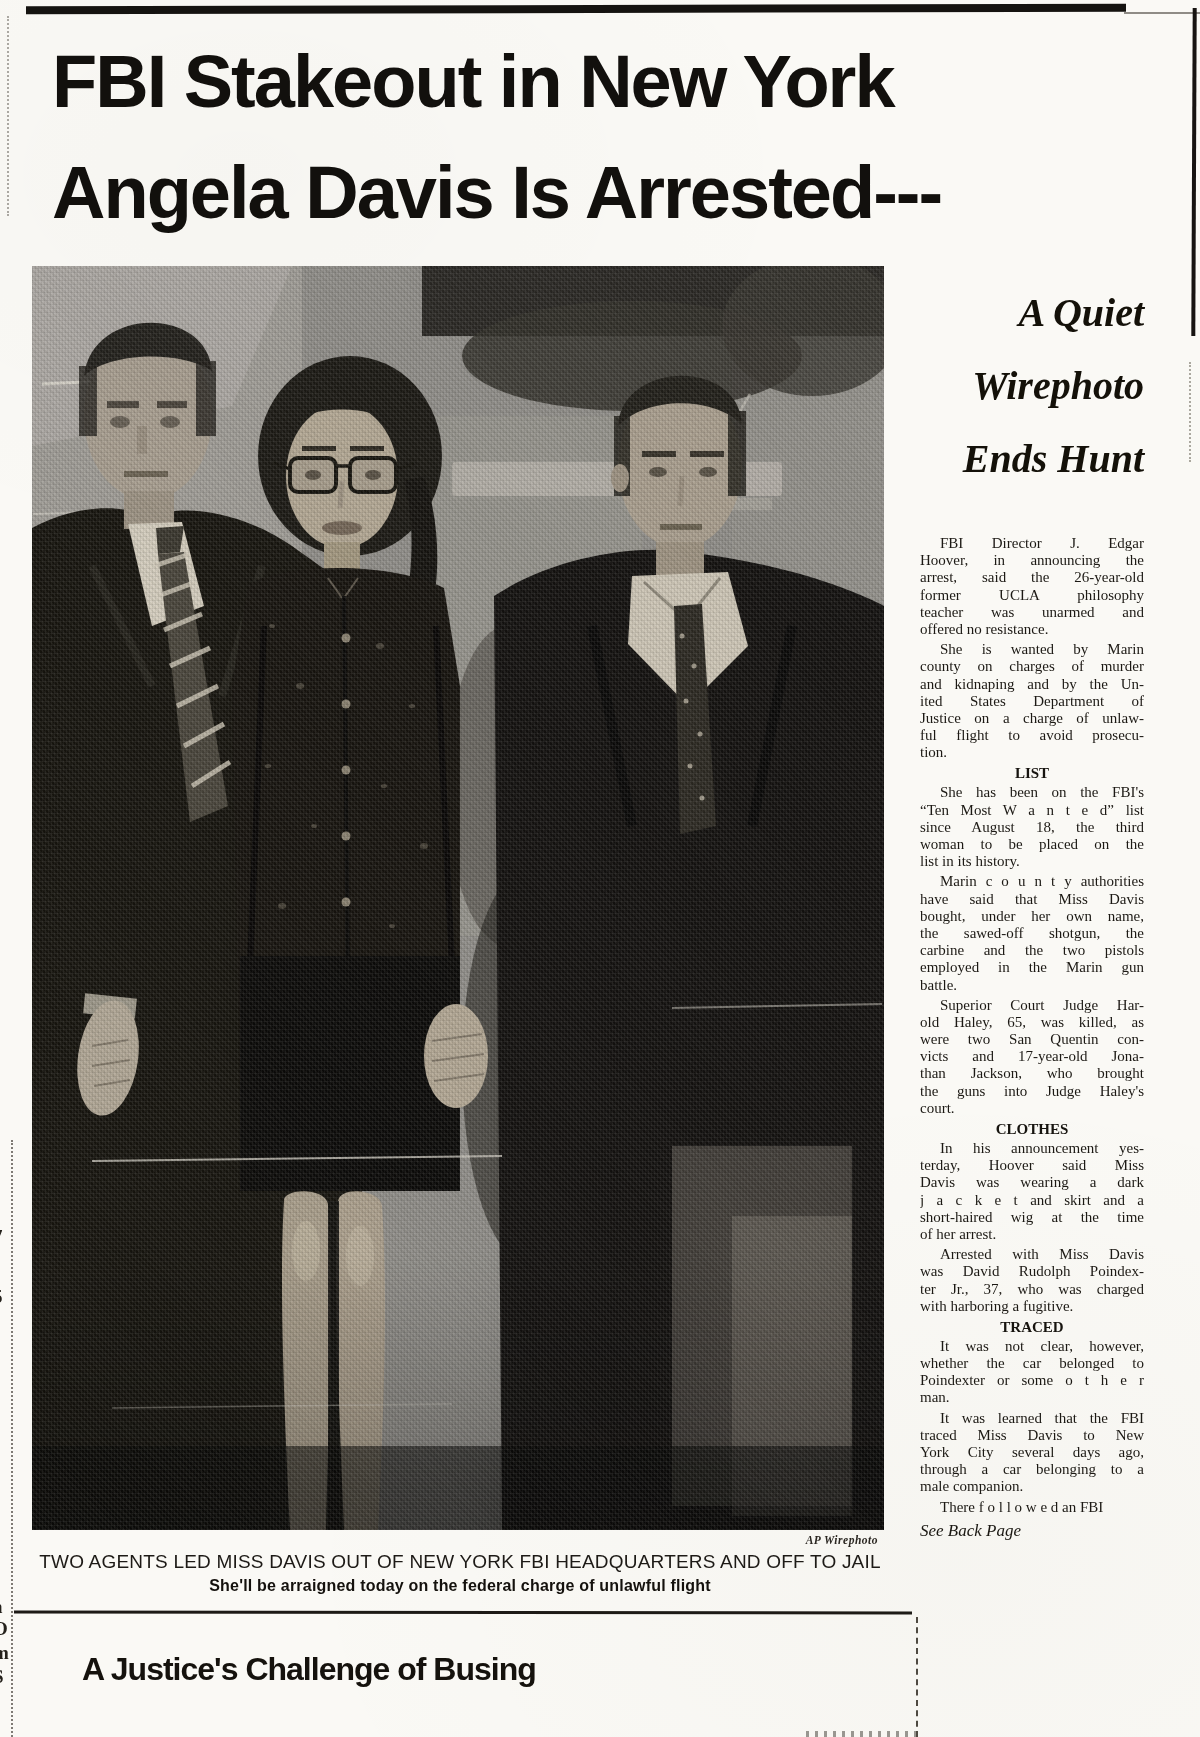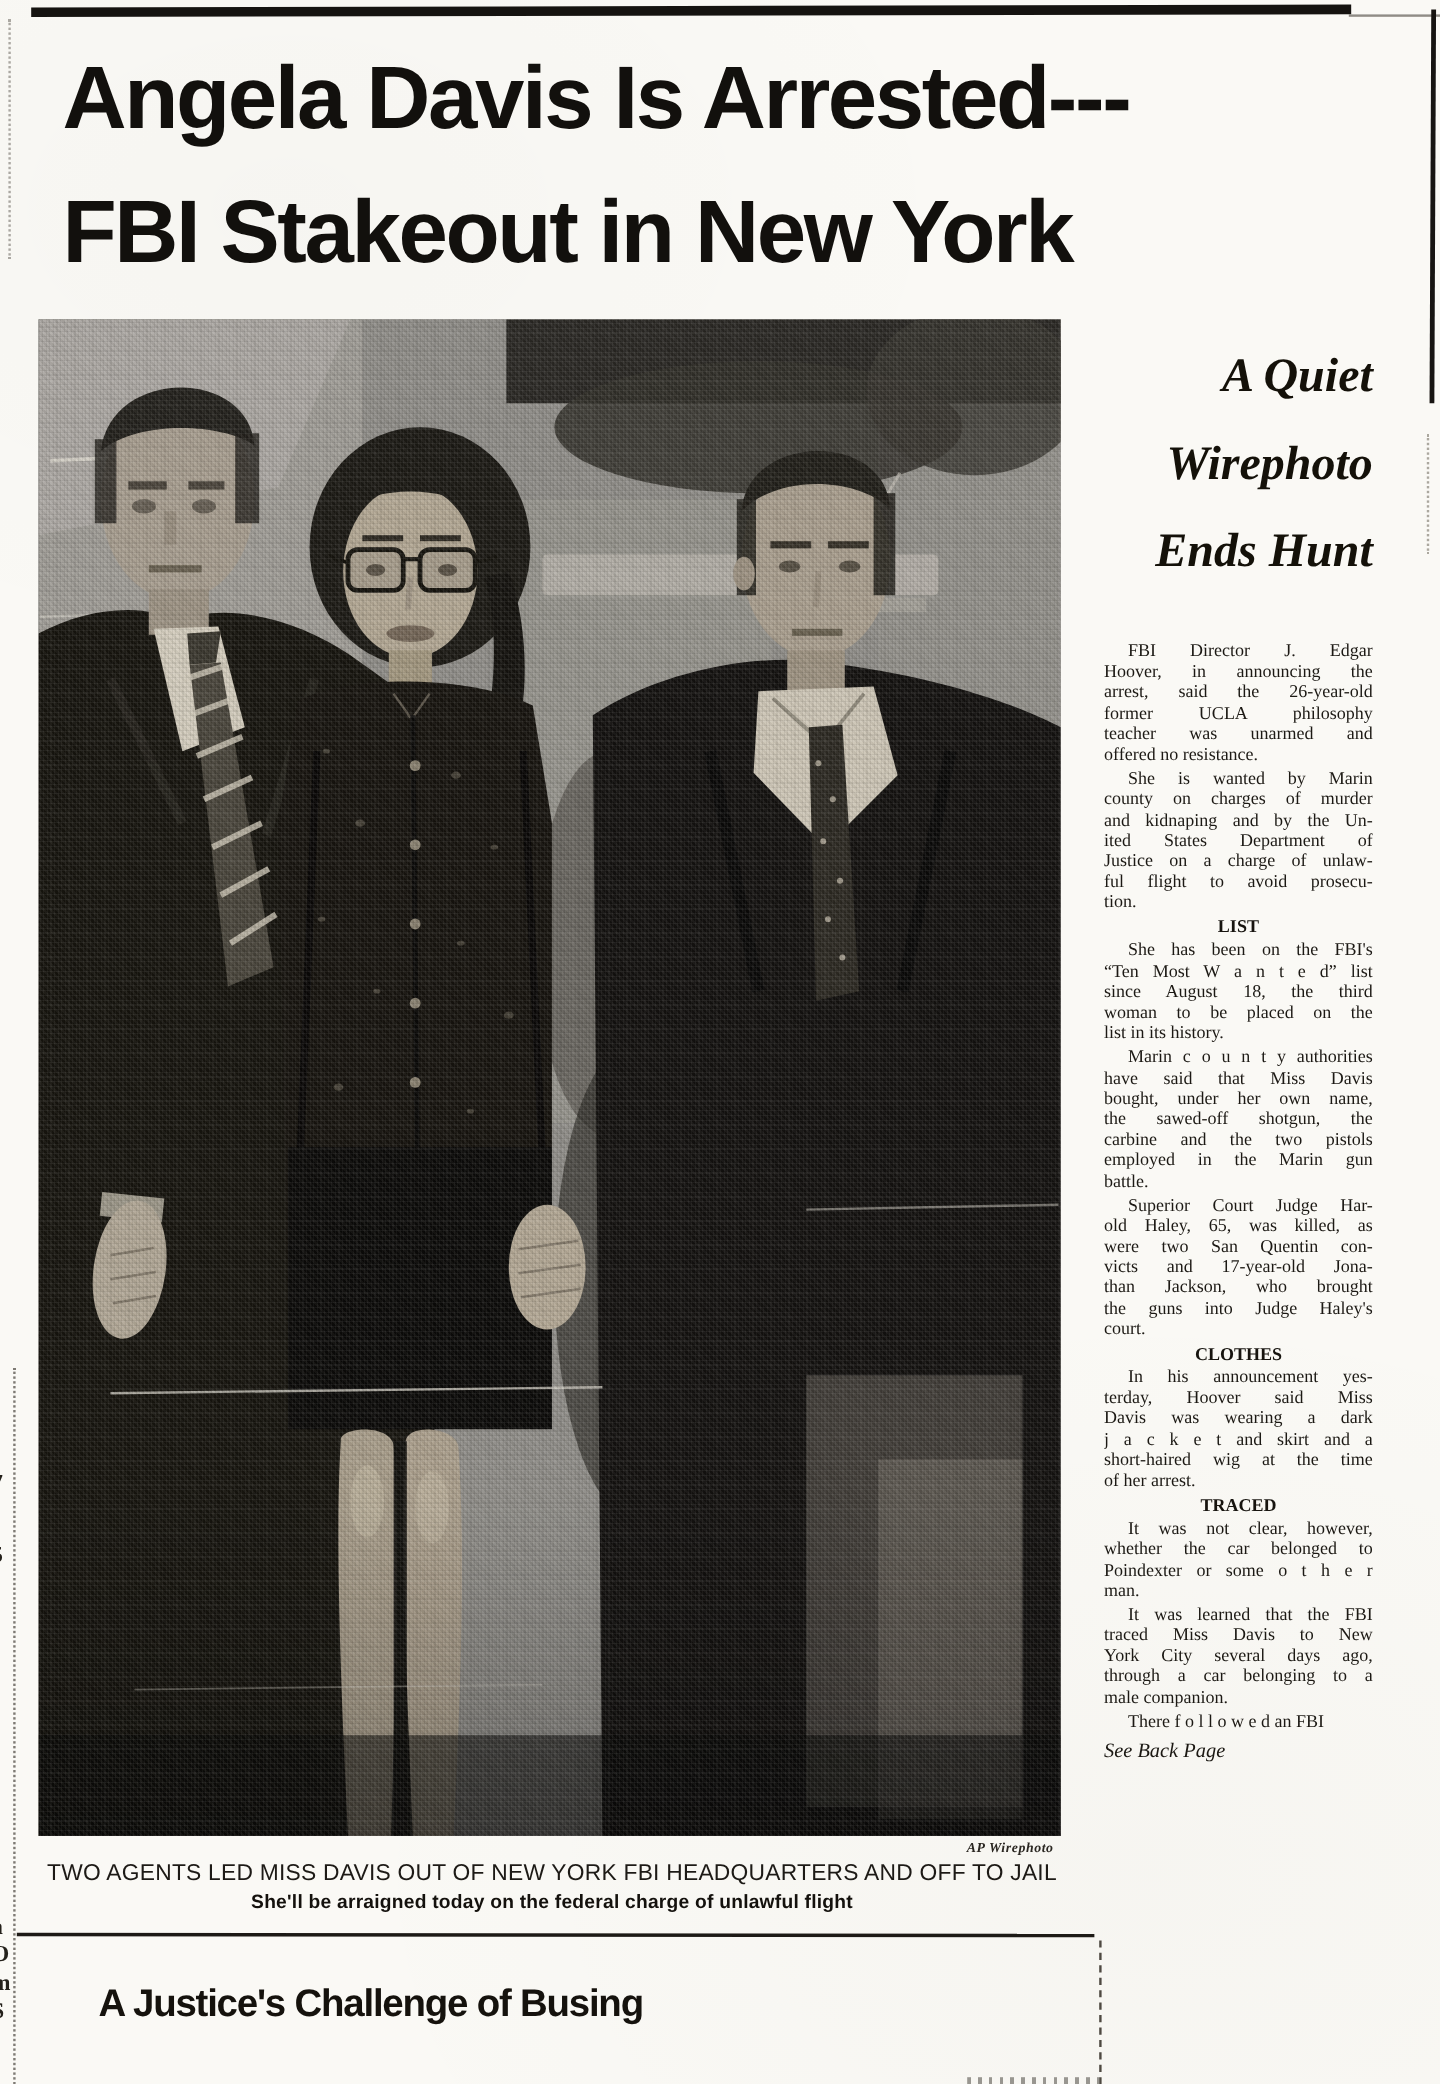--- a/index.html
+++ b/index.html
@@ -92,22 +92,22 @@
       <span class="frag" style="top: 1258px;">s</span>
       <span class="frag" style="top: 1286px;">5</span>
       <span class="frag" style="top: 1596px;">a</span>
       <span class="frag" style="top: 1618px;">O</span>
       <span class="frag" style="top: 1642px;">m</span>
       <span class="frag" style="top: 1666px;">S</span>
     </div>
   <div class="bottom-fray"></div>
 
   <h1 class="main-headline">
+    <span class="hl-line">FBI Stakeout in New York</span>
     <span class="hl-line">Angela Davis Is Arrested---</span>
-    <span class="hl-line">FBI Stakeout in New York</span>
   </h1>
 
   <figure class="photo">
     <svg viewBox="0 0 852 1264" xmlns="http://www.w3.org/2000/svg">
 
       <rect x="0" y="0" width="852" height="1264" fill="#8f8d88"></rect>
       <rect x="0" y="0" width="270" height="300" fill="#a3a09a" opacity="0.8"></rect>
       <polygon points="0,0 260,0 200,140 0,180" fill="#b0ada6" opacity="0.7"></polygon>
       <rect x="400" y="150" width="210" height="520" fill="#9a978f" opacity="0.6"></rect>
       <rect x="700" y="60" width="150" height="380" fill="#96938c" opacity="0.5"></rect>
@@ -314,20 +314,26 @@
         </div>
         <div class="subhead">CLOTHES</div>
         <div class="para">
           <div class="line first">In his announcement yes-</div>
           <div class="line">terday, Hoover said Miss</div>
           <div class="line">Davis was wearing a dark</div>
           <div class="line">j a c k e t and skirt and a</div>
           <div class="line">short-haired wig at the time</div>
           <div class="line last">of her arrest.</div>
         </div>
+        <div class="para">
+          <div class="line first">Arrested with Miss Davis</div>
+          <div class="line">was David Rudolph Poindex-</div>
+          <div class="line">ter Jr., 37, who was charged</div>
+          <div class="line last">with harboring a fugitive.</div>
+        </div>
         <div class="subhead">TRACED</div>
         <div class="para">
           <div class="line first">It was not clear, however,</div>
           <div class="line">whether the car belonged to</div>
           <div class="line">Poindexter or some o t h e r</div>
           <div class="line last">man.</div>
         </div>
         <div class="para">
           <div class="line first">It was learned that the FBI</div>
           <div class="line">traced Miss Davis to New</div>

